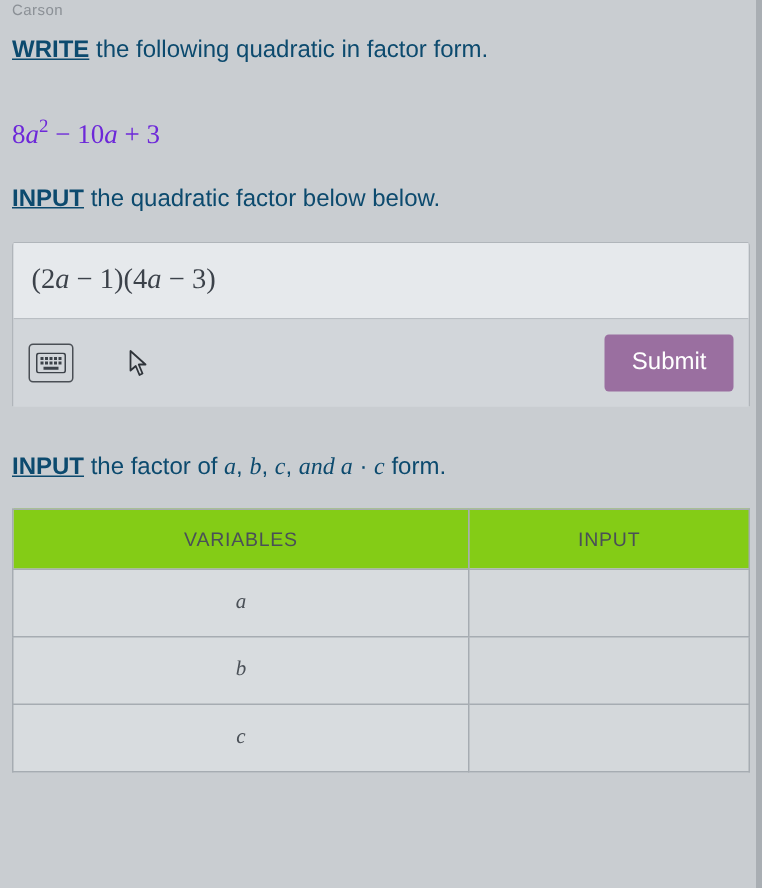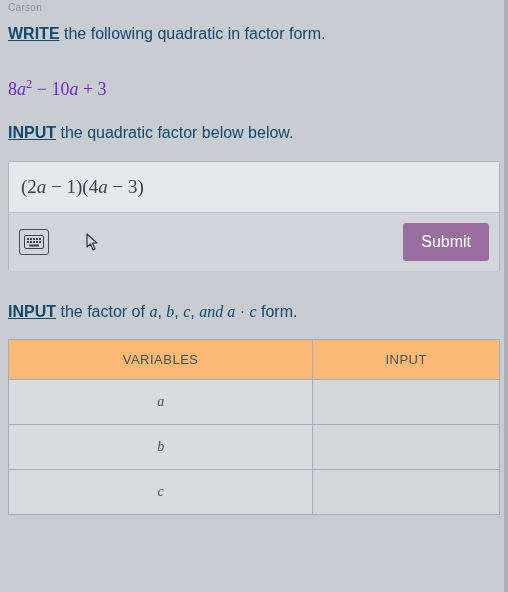--- a/index.html
+++ b/index.html
@@ -106,21 +106,21 @@
   table.var-table th, table.var-table td {
     border: 1px solid #a6acb2;
     text-align: center;
     font-size: 14px;
     color: #4a5057;
   }
   table.var-table th {
     padding: 12px 6px;
     font-weight: 500;
     letter-spacing: 0.5px;
-    background: #fdba74;
+    background: #84cc16;
     font-size: 13px;
   }
   table.var-table td {
     padding: 14px 6px;
     font-family: "Georgia","Times New Roman",serif;
     font-style: italic;
   }
   table.var-table td.value-cell {
     background: #d4d8db;
     cursor: text;

